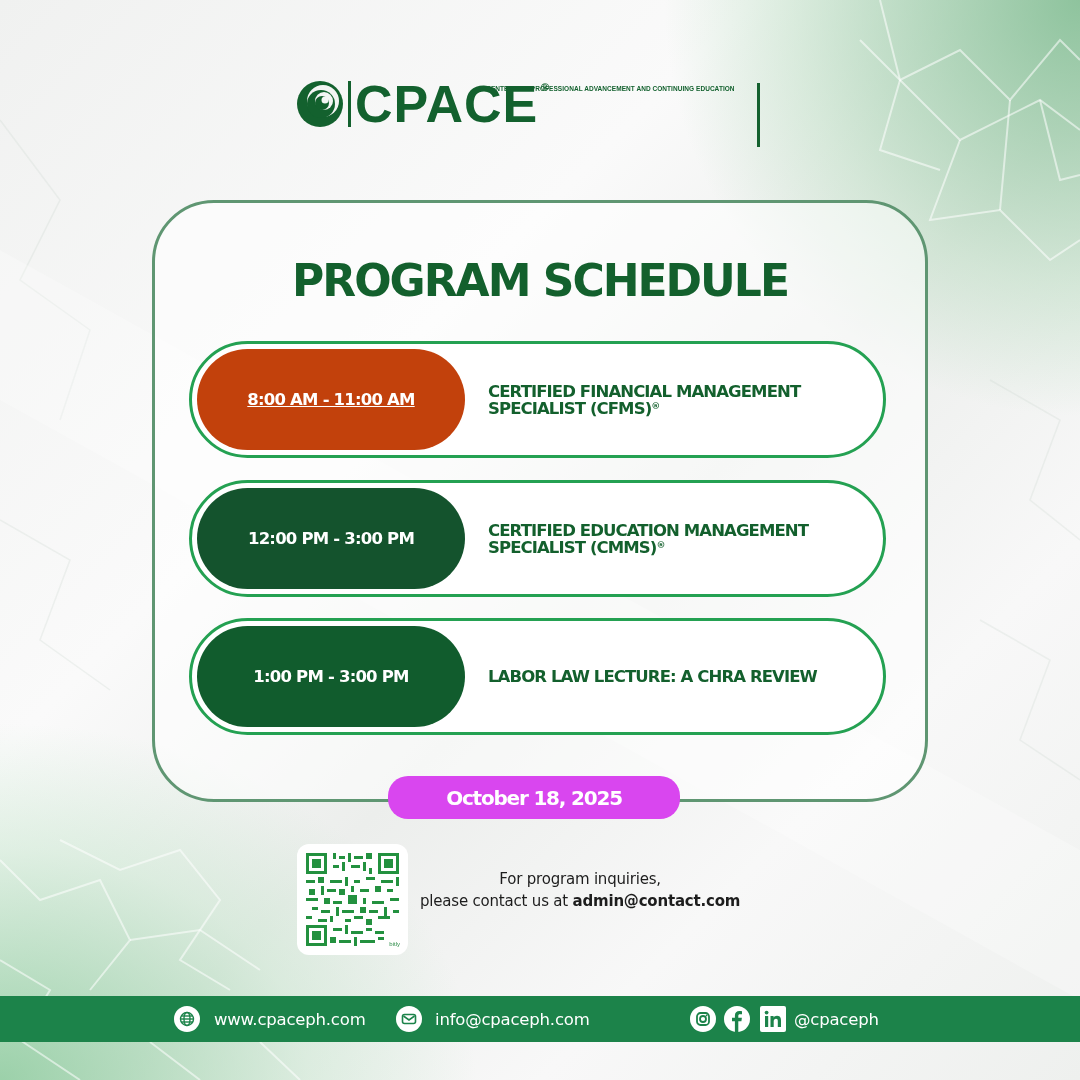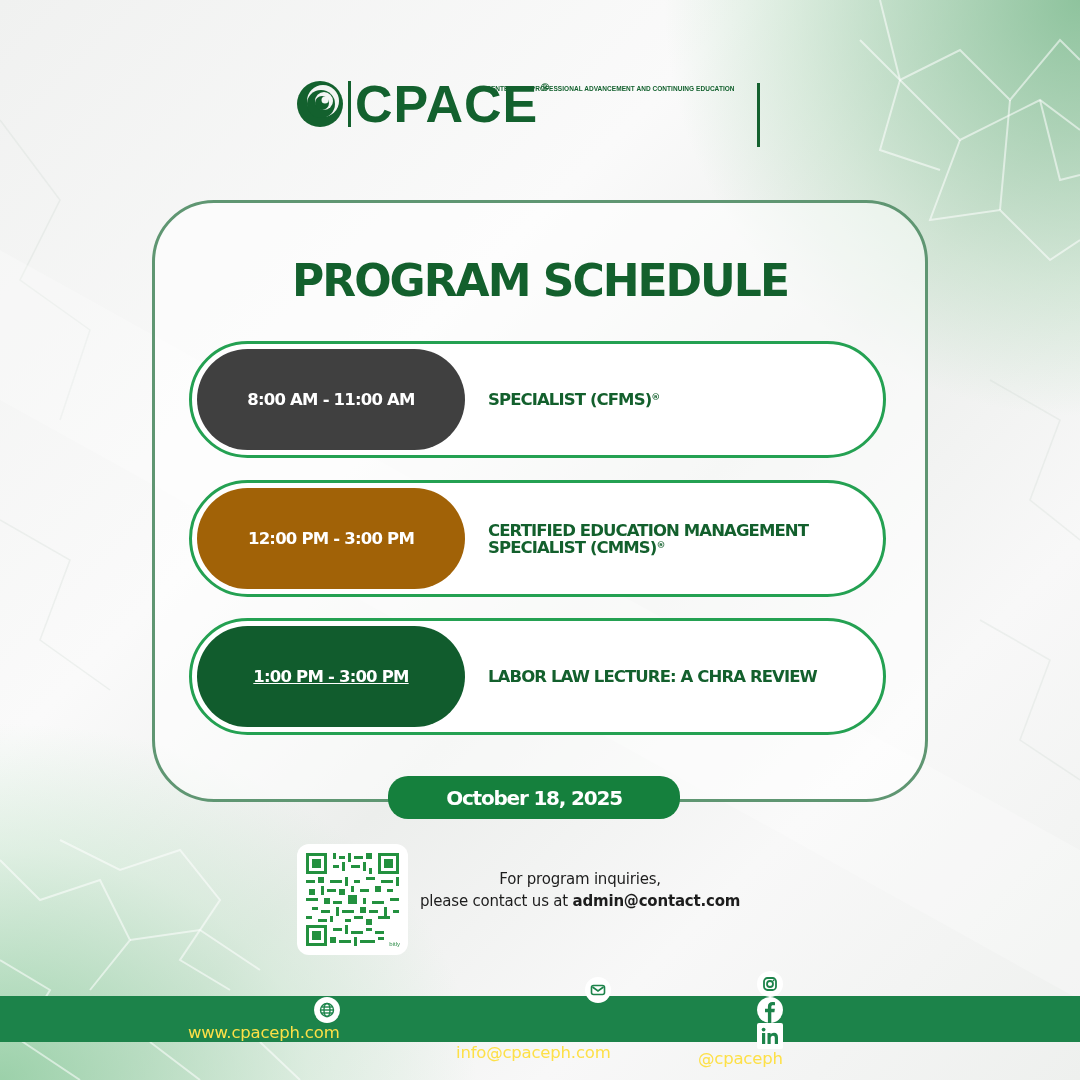--- a/index.html
+++ b/index.html
@@ -66,42 +66,42 @@
   .row .program {
     position:absolute; left:296px; top:0; bottom:0; right:20px;
     display:flex; align-items:center;
     font-family:"DejaVu Sans", sans-serif; font-weight:bold; font-size:16.5px; line-height:17px; letter-spacing:-0.9px; color:#13602d;
   }
   .row .program .lines { display:flex; flex-direction:column; }
   .row .program sup { font-size:9px; vertical-align:top; position:relative; top:-2px; }
 
   .date-pill {
     position:absolute; left:388px; top:776px; width:292px; height:43px; border-radius:20px;
-    background:#15803d; color:#ffffff;
+    background:#d946ef; color:#ffffff;
     display:flex; align-items:center; justify-content:center;
     font-family:"DejaVu Sans", sans-serif; font-weight:bold; font-size:20px; letter-spacing:-1.2px;
   }
 
   .qr-box {
     position:absolute; left:297px; top:844px; width:111px; height:111px; border-radius:12px; background:#ffffff;
   }
   .qr-box svg { position:absolute; left:9px; top:9px; }
   .qr-brand { position:absolute; right:8px; bottom:8px; font-size:6px; color:#2a8a45; }
 
   .contact {
     position:absolute; left:420px; top:869px;
     font-family:"DejaVu Sans", sans-serif; font-size:15px; line-height:21.5px; color:#1d1d1d; letter-spacing:-0.2px;text-align:center;
   }
   .contact b { font-weight:bold; }
 
   .footer {
     position:absolute; left:0; right:0; top:996px; height:46px; background:#1c834a;
     display:flex; align-items:center;
   }
-  .f-item { position:absolute; display:flex; align-items:flex-end; color:#fde047; font-family:"DejaVu Sans", sans-serif; font-size:16.5px; letter-spacing:-0.2px;flex-direction:column; }
+  .f-item { position:absolute; display:flex; align-items:center; color:#ffffff; font-family:"DejaVu Sans", sans-serif; font-size:16.5px; letter-spacing:-0.2px; }
   .f-icon { width:26px; height:26px; display:flex; align-items:center; justify-content:center; }
 </style>
 </head>
 <body>
 
 <div class="bg">
   <svg width="1080" height="1080" viewBox="0 0 1080 1080">
     <g fill="none" stroke="rgba(255,255,255,0.55)" stroke-width="2">
       <path d="M880 0 L900 80 L960 50 L1010 100 L1060 40 L1080 60"></path>
       <path d="M900 80 L960 140 L1040 100 L1080 130"></path>
@@ -143,40 +143,41 @@
     </div>
     <div class="logo-sub">CENTER FOR PROFESSIONAL ADVANCEMENT AND CONTINUING EDUCATION</div>
   </div>
   <div class="logo-divider"></div>
 </div>
 
 <div class="card"></div>
 <div class="title">PROGRAM SCHEDULE</div>
 
 <div class="row" style="top:341px;">
-  <div class="time" style="background:#404040;">8:00 AM - 11:00 AM</div>
+  <div class="time" style="background:#c2410c;text-decoration:underline;">8:00 AM - 11:00 AM</div>
   <div class="program">
     <div class="lines">
+      <span>CERTIFIED FINANCIAL MANAGEMENT</span>
       <span><span>SPECIALIST (CFMS)</span><sup>®</sup></span>
     </div>
   </div>
 </div>
 
 <div class="row" style="top:480px;">
-  <div class="time" style="background:#a16207;">12:00 PM - 3:00 PM</div>
+  <div class="time" style="background:#14532d;">12:00 PM - 3:00 PM</div>
   <div class="program">
     <div class="lines">
       <span>CERTIFIED EDUCATION MANAGEMENT</span>
       <span><span>SPECIALIST (CMMS)</span><sup>®</sup></span>
     </div>
   </div>
 </div>
 
 <div class="row" style="top:618px;">
-  <div class="time" style="background:#115c2d;text-decoration:underline;">1:00 PM - 3:00 PM</div>
+  <div class="time" style="background:#115c2d;">1:00 PM - 3:00 PM</div>
   <div class="program">
     <div class="lines">
       <span>LABOR LAW LECTURE: A CHRA REVIEW</span>
     </div>
   </div>
 </div>
 
 <div class="date-pill">October 18, 2025</div>
 
 <div class="qr-box">
@@ -268,21 +269,21 @@
             <circle cx="13" cy="13" r="6.5"></circle>
             <ellipse cx="13" cy="13" rx="3" ry="6.5"></ellipse>
             <line x1="6.5" y1="13" x2="19.5" y2="13"></line>
             <line x1="7.5" y1="10" x2="18.5" y2="10"></line>
             <line x1="7.5" y1="16" x2="18.5" y2="16"></line>
           </g>
         </svg>
     </span>
     <span style="margin-left:14px;">www.cpaceph.com</span>
   </div>
-  <div class="f-item" style="left:443px;gap:40px;">
+  <div class="f-item" style="left:396px;">
     <span class="f-icon">
       <svg width="26" height="26" viewBox="0 0 26 26">
           <circle cx="13" cy="13" r="13" fill="#fff"></circle>
           <rect x="6.5" y="8.5" width="13" height="9" rx="2" fill="none" stroke="#1c834a" stroke-width="1.6"></rect>
           <path d="M7.5 10 L13 14 L18.5 10" fill="none" stroke="#1c834a" stroke-width="1.6"></path>
         </svg>
     </span>
     <span style="margin-left:13px;">info@cpaceph.com</span>
   </div>
   <div class="f-item" style="left:690px;">

